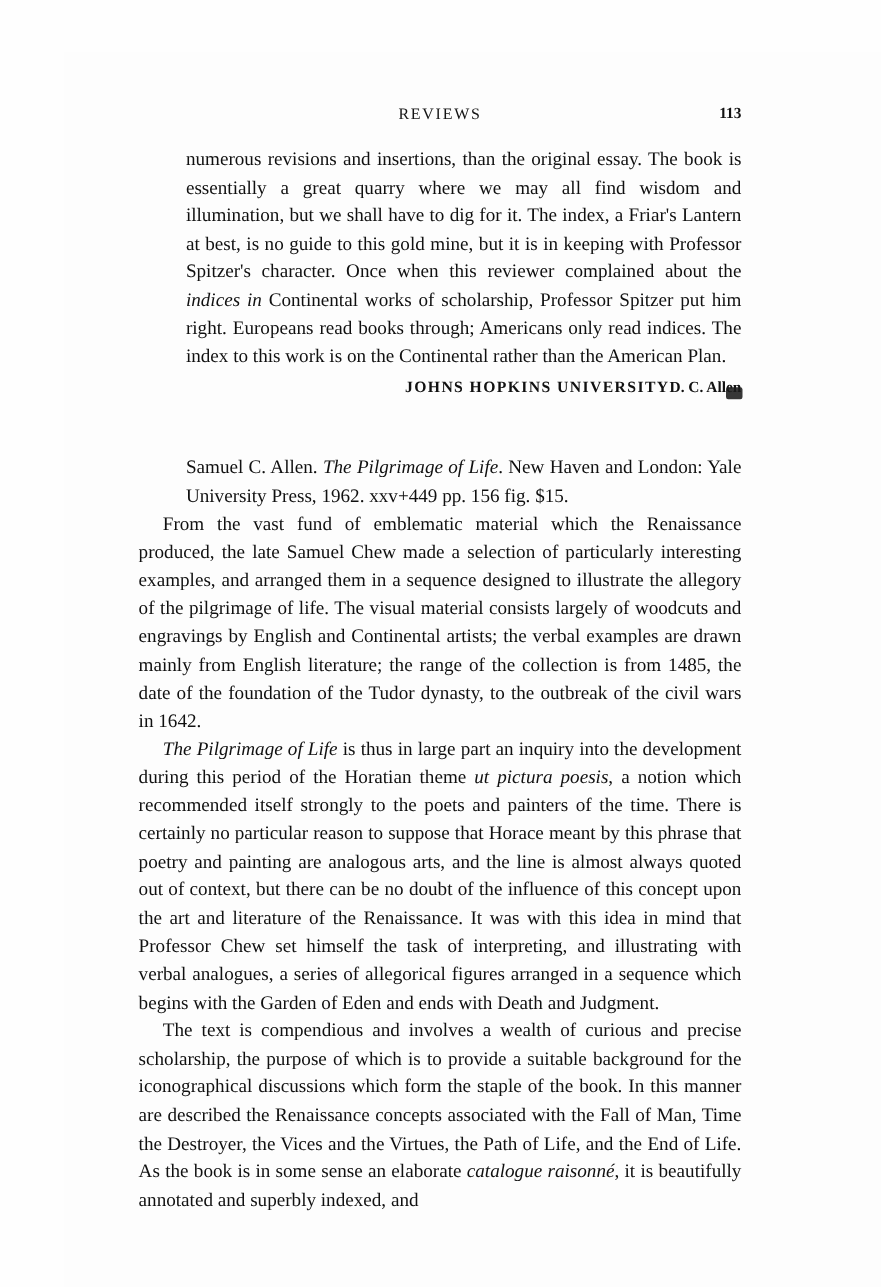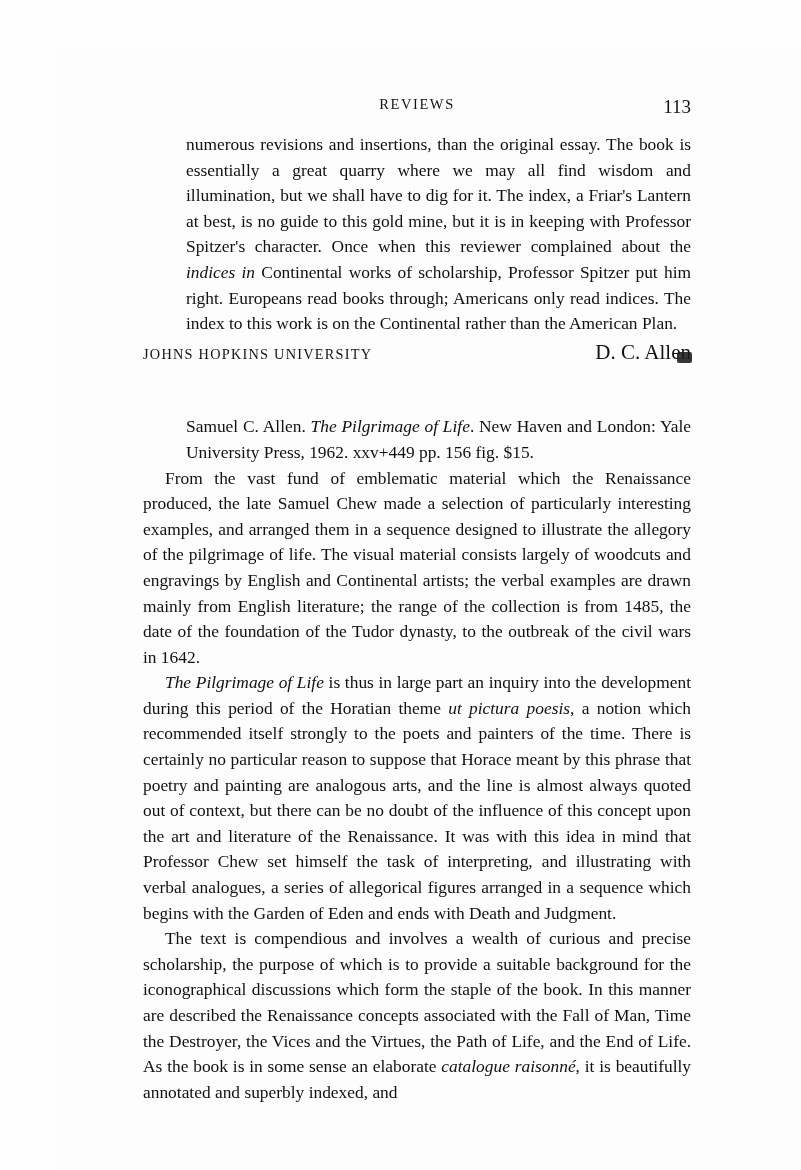--- a/index.html
+++ b/index.html
@@ -29,21 +29,21 @@
     position: absolute;
     left: 58px;
     top: 47px;
     width: 743px;
     height: 1123px;
     background: #fdfdfd;
   }
 
   .page {
     position: absolute;
-    left: 18px;
+    left: 1px;
     top: 0;
     width: 635px;
     height: 1170px;
   }
 
   .text-block {
     position: absolute;
     left: 125px;
     top: 96px;
     width: 548px;
@@ -63,22 +63,22 @@
     font-size: 14.5px;
     letter-spacing: 1.6px;
     font-variant: small-caps;
     text-transform: uppercase;
     color: #141414;
   }
   .folio {
     position: absolute;
     right: 0;
     top: 0;
-    font-size: 19px;
-    font-weight: normal;
+    font-size: 14px;
+    font-weight: bold;
     color: #111111;
   }
 
   
   p.body-par {
     margin: 0;
     font-size: 17.4px;
     line-height: 25.6px;
     text-align: justify;
     text-justify: inter-word;
@@ -93,36 +93,37 @@
     margin-left: 43px;
   }
 
   .ital {
     font-style: italic;
   }
 
   
   .byline {
     display: flex;
-    justify-content: space-between;
+    justify-content: flex-end;
     align-items: baseline;
     margin-top: 3px;
     font-size: 17.4px;
     line-height: 25.6px;
+    font-weight: bold;
   }
   .affiliation {
     font-size: 14.3px;
     letter-spacing: 1.25px;
     text-transform: uppercase;
     font-variant: small-caps;
     color: #111111;
     white-space: nowrap;
   }
   .reviewer {
-    font-size: 21px;
+    font-size: 14px;
     color: #111111;
     white-space: nowrap;
     position: relative;
   }
   
   .smudge {
     position: absolute;
     right: -1px;
     bottom: 2px;
     width: 15px;

